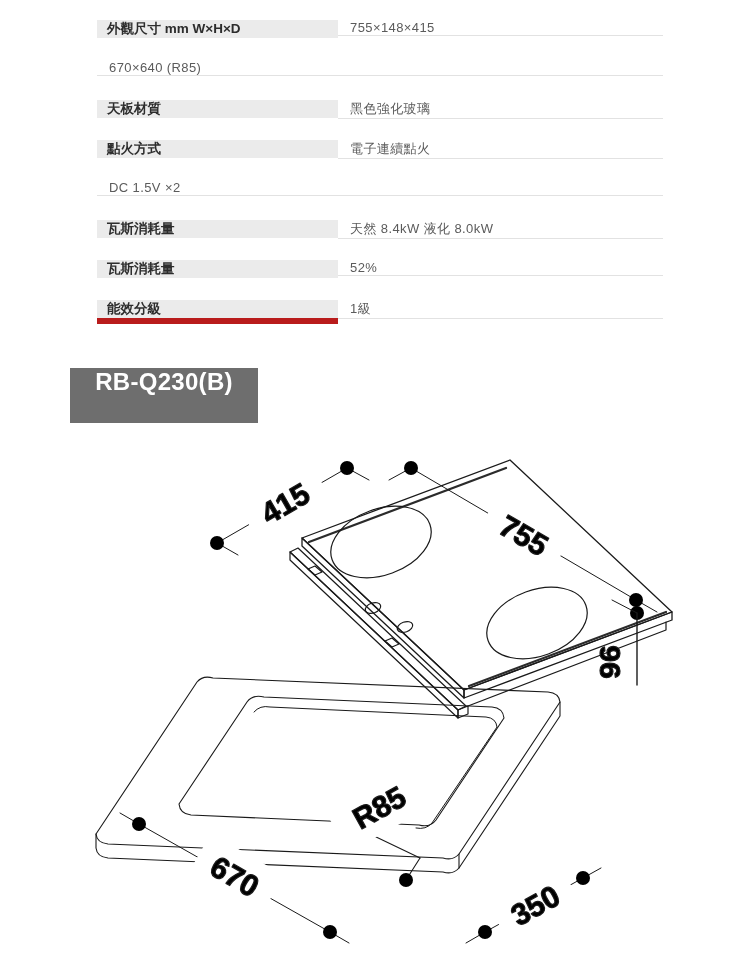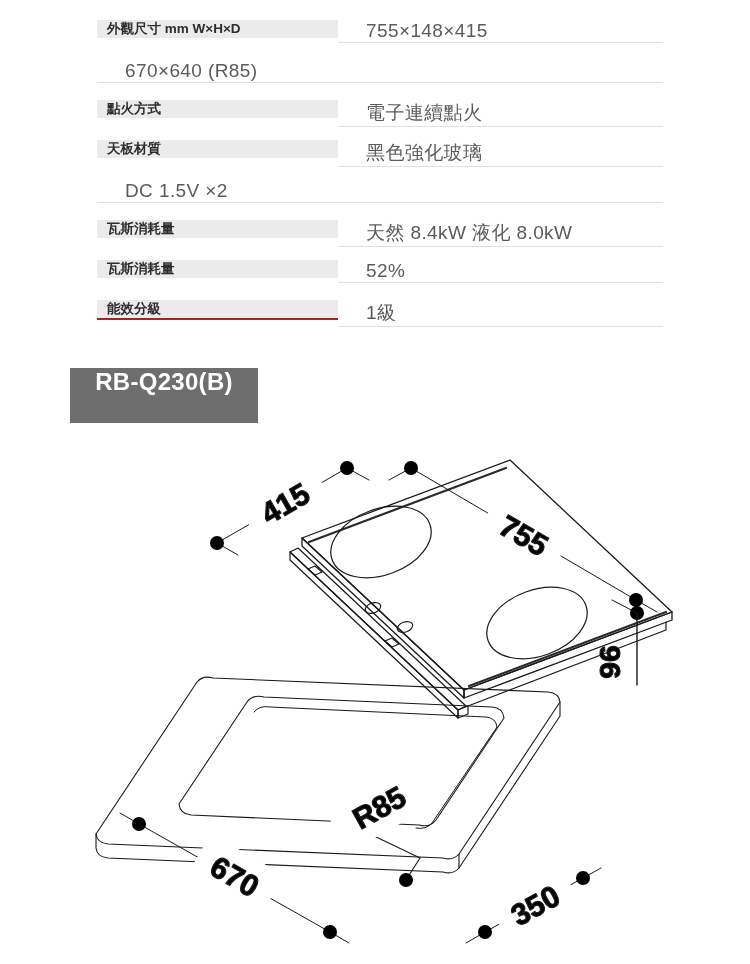--- a/index.html
+++ b/index.html
@@ -37,29 +37,29 @@
     display: flex;
     align-items: center;
     padding-left: 10px;
     border-bottom: 2px solid #ffffff;
   }
   .spec-value {
     flex: 1;
     box-sizing: border-box;
     background: #ffffff;
     color: #5b5b5b;
-    font-size: 19px;
+    font-size: 13px;
     display: flex;
     align-items: center;
-    padding-left: 28px;
+    padding-left: 12px;
     border-bottom: 1px solid #e2e2e2;
     letter-spacing: .4px;
   }
   .spec-row:last-child .spec-label {
-    border-bottom: 2px solid #b91c1c;
+    border-bottom: 6px solid #b91c1c;
   }
 
   
   #model-badge {
     position: absolute;
     left: 70px;
     top: 368px;
     width: 188px;
     height: 55px;
     background: #6e6e6e;
@@ -98,27 +98,27 @@
   <div class="spec-row">
     <div class="spec-label">外觀尺寸 mm W×H×D</div>
     <div class="spec-value">755×148×415</div>
   </div>
 
   <div class="spec-row">
     <div class="spec-value">670×640 (R85)</div>
   </div>
 
   <div class="spec-row">
+    <div class="spec-label">天板材質</div>
+    <div class="spec-value">黑色強化玻璃</div>
+  </div>
+
+  <div class="spec-row">
     <div class="spec-label">點火方式</div>
     <div class="spec-value">電子連續點火</div>
-  </div>
-
-  <div class="spec-row">
-    <div class="spec-label">天板材質</div>
-    <div class="spec-value">黑色強化玻璃</div>
   </div>
 
   <div class="spec-row">
     <div class="spec-value">DC 1.5V ×2</div>
   </div>
 
   <div class="spec-row">
     <div class="spec-label">瓦斯消耗量</div>
     <div class="spec-value">天然 8.4kW 液化 8.0kW</div>
   </div>

